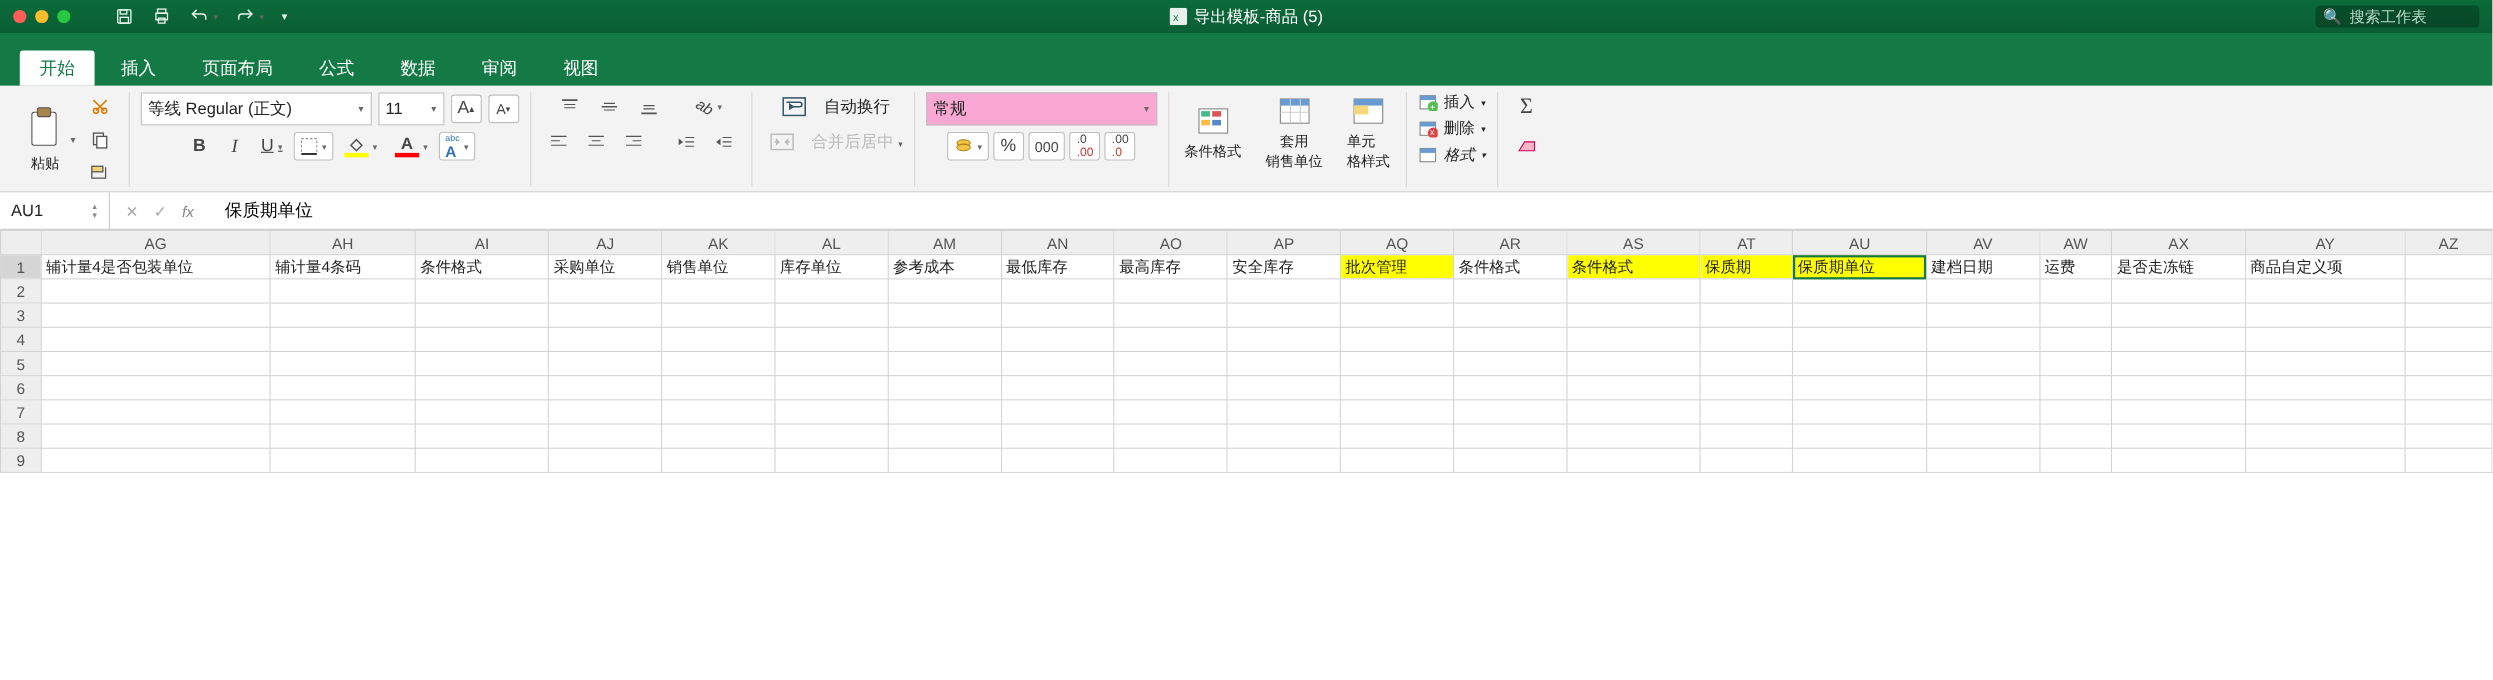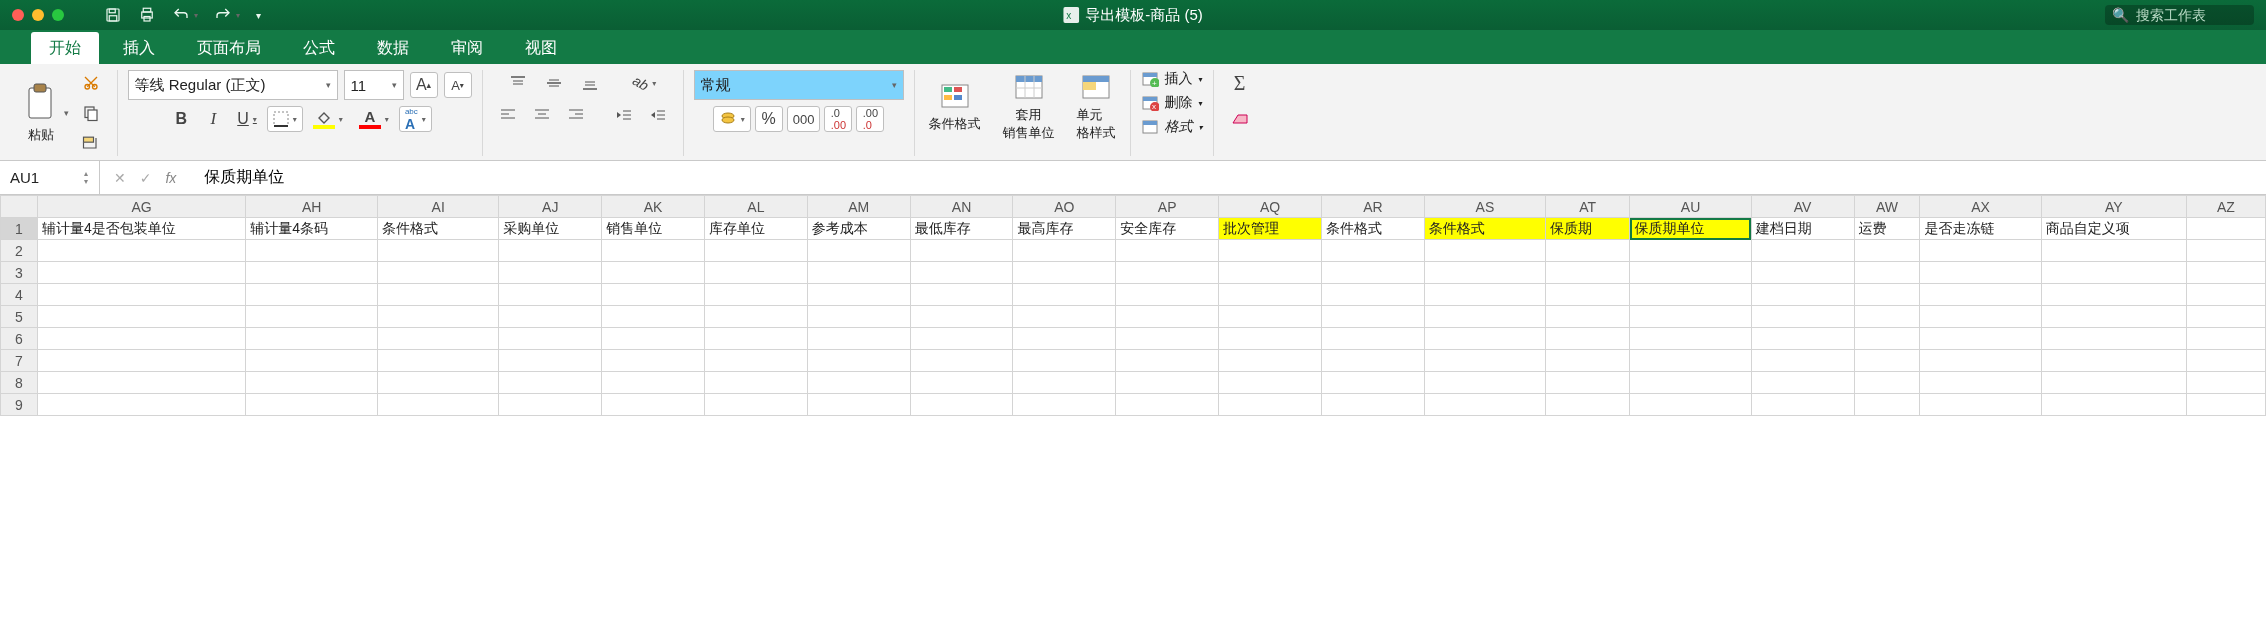--- a/index.html
+++ b/index.html
@@ -10,39 +10,39 @@
   .traffic span { width:12px; height:12px; border-radius:50%; display:inline-block; }
   .t-close{background:#ff5f57;} .t-min{background:#ffbd2e;} .t-max{background:#28c940;}
   .qat { display:flex; align-items:center; gap:16px; margin-left:40px; }
   .qat .qbtn { color:#eaf7ef; display:flex; align-items:center; }
   .doc-title { position:absolute; left:50%; transform:translateX(-50%); color:#fff; font-size:15px; display:flex; align-items:center; gap:6px;}
   .search-wrap { margin-left:auto; display:flex; align-items:center; background:rgba(0,0,0,0.25); border-radius:4px; padding:2px 8px; margin-right:12px; }
   .search-wrap input { background:transparent; border:none; color:#cfe8d7; font-size:14px; width:110px; outline:none;}
   .search-wrap input::placeholder{color:#b8d9c4;}
   .search-icon{color:#cfe8d7;margin-right:6px;}
   
-  .ribbon-tabs { height:34px; background:#137a45; display:flex; align-items:flex-end; padding-left:31px; gap:6px;}
+  .ribbon-tabs { height:48px; background:#137a45; display:flex; align-items:flex-end; padding-left:18px; gap:6px;}
   .ribbon-tab { color:#fff; font-size:16px; padding:6px 18px 5px; cursor:pointer;}
   .ribbon-tab.active { background:#fff; color:#137a45; border-radius:3px 3px 0 0;}
   
   .ribbon { background:#f3f3f3; border-bottom:1px solid #c9c9c9; padding:6px 10px 4px; display:flex; align-items:stretch;}
   .group { display:flex; flex-direction:column; align-items:center; padding:0 10px; border-right:1px solid #d8d8d8;}
   .group:last-child{border-right:none;}
   .group-row { display:flex; align-items:center; gap:6px; }
   .bigbtn { display:flex; flex-direction:column; align-items:center; gap:4px; font-size:13px; padding:2px 4px;}
   .btn { border:1px solid transparent; background:transparent; padding:3px 5px; border-radius:3px; display:flex; align-items:center; justify-content:center; min-width:28px; height:26px; color:#444;}
   .btn.box { border:1px solid #bfbfbf; background:#fff;}
   .dd::after { content:"▾"; font-size:8px; color:#666; margin-left:4px;}
   .font-select { border:1px solid #bfbfbf; background:#fff; height:30px; width:210px; font-size:15px; padding:0 6px; display:flex; align-items:center; justify-content:space-between;}
   .size-select { border:1px solid #bfbfbf; background:#fff; height:30px; width:60px; font-size:15px; padding:0 6px; display:flex; align-items:center; justify-content:space-between;}
   .btnrow { display:flex; align-items:center; gap:4px; margin-top:6px;}
   .underline-bar { width:22px; height:4px; margin-top:1px;}
   .stacked { display:flex; flex-direction:column; gap:4px;}
   .lbl-sm { font-size:13px; color:#666;}
-  .numfmt { border:1px solid #bfbfbf; background:#7dd3fc; height:30px; width:210px; font-size:15px; padding:0 6px; display:flex; align-items:center; justify-content:space-between;}
+  .numfmt { border:1px solid #bfbfbf; background:#f9a8d4; height:30px; width:210px; font-size:15px; padding:0 6px; display:flex; align-items:center; justify-content:space-between;}
   .btn.disabled{color:#bbb;}
   
   .fbar { height:34px; border-bottom:1px solid #c9c9c9; display:flex; align-items:center; background:#fff;}
   .namebox { width:100px; height:34px; border-right:1px solid #c9c9c9; display:flex; align-items:center; padding-left:10px; font-size:15px;}
   .namebox-stepper{width:18px;display:flex;flex-direction:column;margin-left:auto;margin-right:4px;}
   .namebox-stepper span{font-size:8px;line-height:8px;color:#888;text-align:center;}
   .fbar-btns { display:flex; align-items:center; gap:14px; padding:0 14px; color:#aaa;}
   .fx { font-style:italic; color:#888; margin-right:10px;}
   .formula-input { flex:1; border:none; outline:none; font-size:16px; padding:2px 4px;}
   
@@ -264,20 +264,42 @@
           <svg width="18" height="14">
             <path d="M2 7 L6 4 L6 10 Z" fill="#555"></path>
             <line x1="8" y1="3" x2="16" y2="3" stroke="#555"></line>
             <line x1="8" y1="7" x2="16" y2="7" stroke="#555"></line>
             <line x1="8" y1="11" x2="16" y2="11" stroke="#555"></line>
           </svg>
         </span>
     </div>
   </div>
 
+  <div class="group">
+    <div class="group-row" style="gap:10px;">
+      <span class="btn">
+          <svg width="22" height="18" viewBox="0 0 22 18" fill="none" stroke="#356" stroke-width="1.4">
+            <rect x="1" y="1" width="20" height="16"></rect>
+            <path d="M4 5 h12 a2 2 0 0 1 0 4 h-6"></path>
+            <path d="M10 9 l-3 -2 v4 z" fill="#356"></path>
+          </svg>
+        </span>
+      <span class="lbl-sm" style="color:#222;font-size:15px;">自动换行</span>
+    </div>
+    <div class="btnrow" style="gap:10px;">
+      <span class="btn disabled">
+          <svg width="22" height="16" viewBox="0 0 22 16" fill="none" stroke="#bbb" stroke-width="1.3">
+            <rect x="1" y="1" width="20" height="14"></rect>
+            <path d="M4 8 h4 M14 8 h4"></path>
+            <path d="M8 8 l-2 -2 v4 z M14 8 l2 -2 v4 z" fill="#bbb"></path>
+          </svg>
+        </span>
+      <span class="lbl-sm dd disabled" style="color:#bbb;font-size:15px;">合并后居中</span>
+    </div>
+  </div>
 
   <div class="group">
     <div class="group-row">
       <div class="numfmt">
           <span>常规</span>
           <span style="font-size:9px;color:#666;">▾</span>
         </div>
     </div>
     <div class="btnrow">
       <span class="btn box dd">

